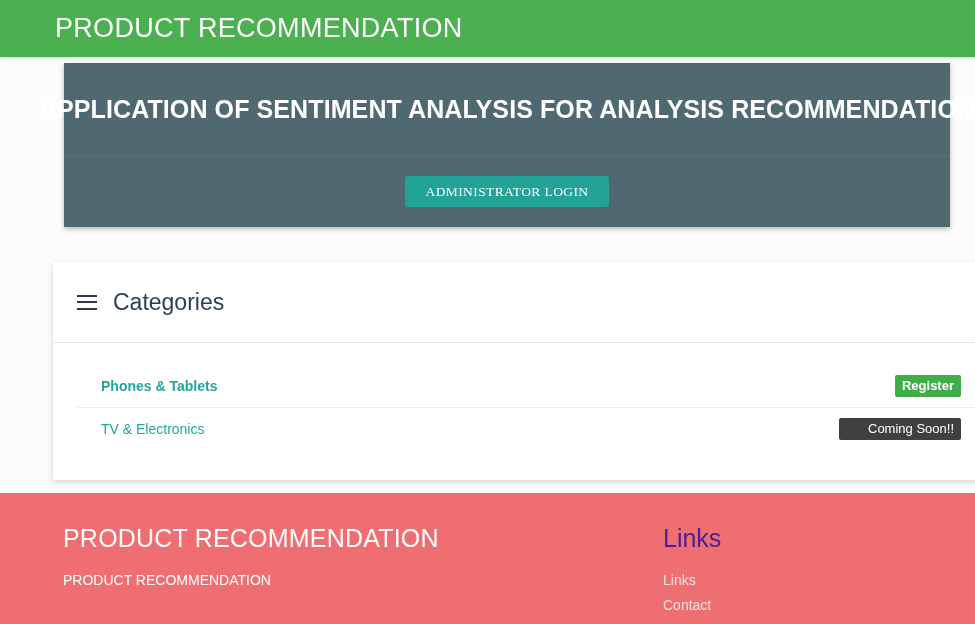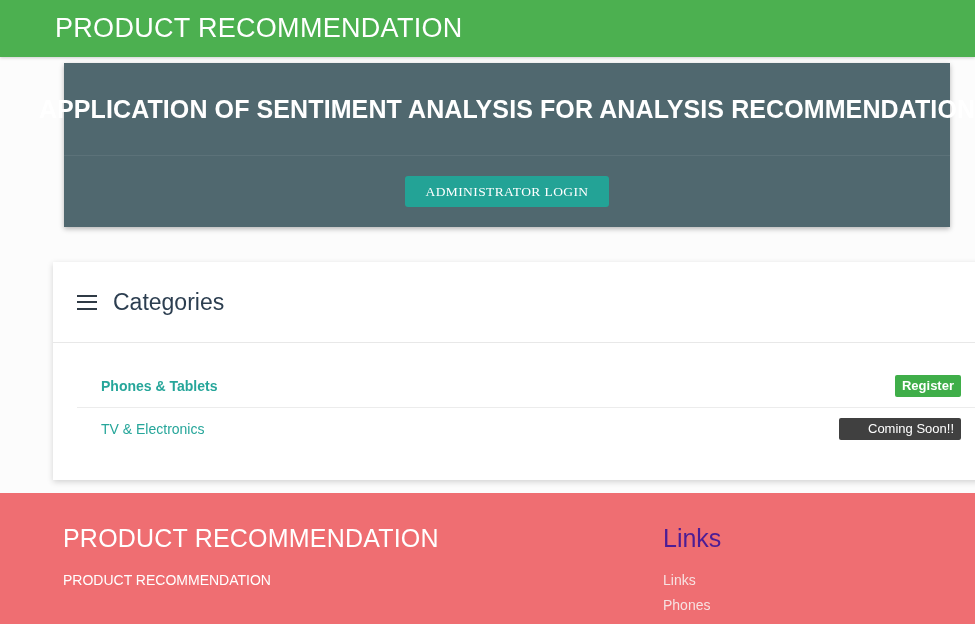--- a/index.html
+++ b/index.html
@@ -269,21 +269,21 @@
       <div class="footer-sub">PRODUCT RECOMMENDATION</div>
     </div>
 
     <div class="footer-links-col">
       <div class="footer-links-title">Links</div>
       <ul class="footer-links">
         <li>
           <a>Links</a>
         </li>
         <li>
-          <a>Phones</a>
+          <a>Contact</a>
         </li>
         <li>
           <a>Register</a>
         </li>
       </ul>
     </div>
 
   </div>
 
 </div>

